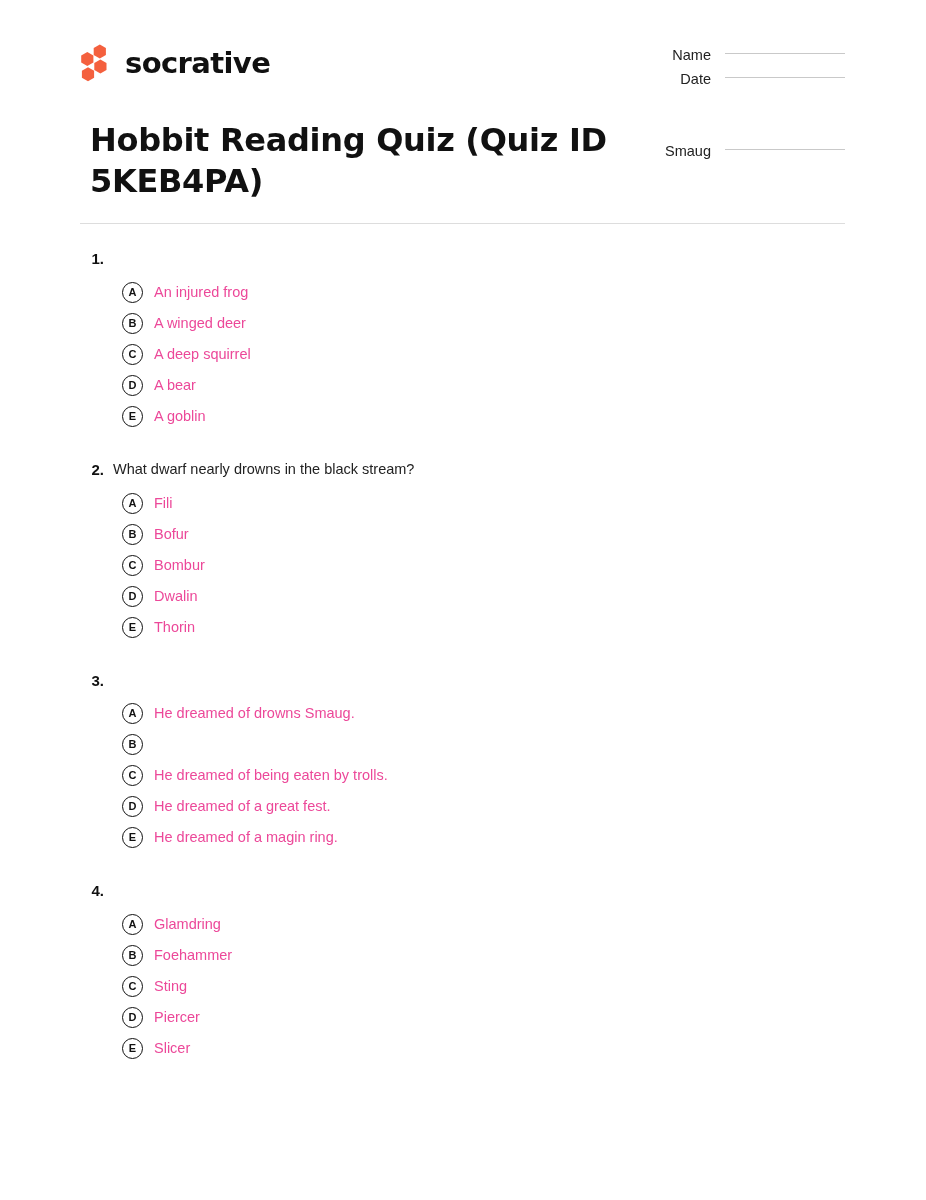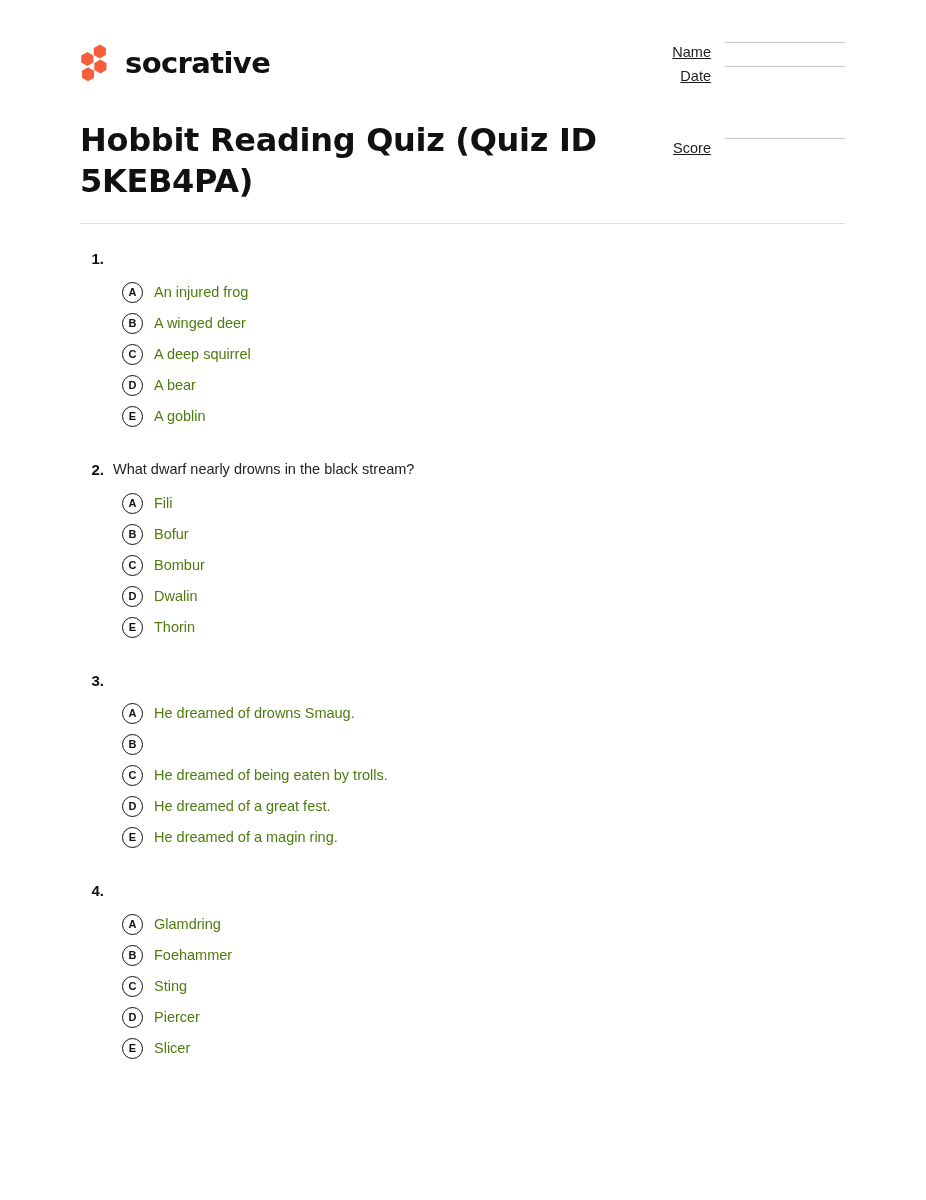--- a/index.html
+++ b/index.html
@@ -57,25 +57,24 @@
   }
 
   .meta {
     position: absolute;
     right: 0;
     top: 0;
     width: 225px;
   }
   .meta-row {
     display: flex;
-    align-items: flex-start;
+    align-items: center;
     justify-content: flex-end;
     height: 22px;
     margin-bottom: 2px;
-    text-decoration: underline;
   }
   .meta-row.score-row {
     margin-top: 50px;
   }
   .meta-label {
     font-size: 14.5px;
     color: #222222;
     text-align: right;
     white-space: nowrap;
     padding-right: 14px;
@@ -85,21 +84,21 @@
     height: 1px;
     background: #c9c9c9;
     flex: none;
     position: relative;
     top: -2px;
   }
 
   
   .title {
     position: absolute;
-    left: 80px;
+    left: 90px;
     top: 120px;
     width: 540px;
     font-family: "DejaVu Sans", sans-serif;
     font-size: 32px;
     font-weight: 700;
     line-height: 1.28;
     letter-spacing: -0.3px;
     color: #111111;
     margin: 0;
   }
@@ -166,21 +165,21 @@
     justify-content: center;
     font-size: 11px;
     font-weight: 700;
     color: #111111;
     margin-left: 42px;
     margin-right: 11px;
     line-height: 1;
   }
   .option-text {
     font-size: 14.5px;
-    color: #4d7c0f;
+    color: #ec4899;
     line-height: 1.3;
   }
 </style>
 </head>
 <body>
 
 <div class="page">
 
   <div class="header">
 
@@ -199,21 +198,21 @@
     <div class="meta">
       <div class="meta-row">
         <span class="meta-label">Name</span>
         <span class="meta-line"></span>
       </div>
       <div class="meta-row">
         <span class="meta-label">Date</span>
         <span class="meta-line"></span>
       </div>
       <div class="meta-row score-row">
-        <span class="meta-label">Score</span>
+        <span class="meta-label">Smaug</span>
         <span class="meta-line"></span>
       </div>
     </div>
 
   </div>
 
   <h1 class="title">Hobbit Reading Quiz (Quiz ID 5KEB4PA)</h1>
 
   <div class="divider"></div>
 

